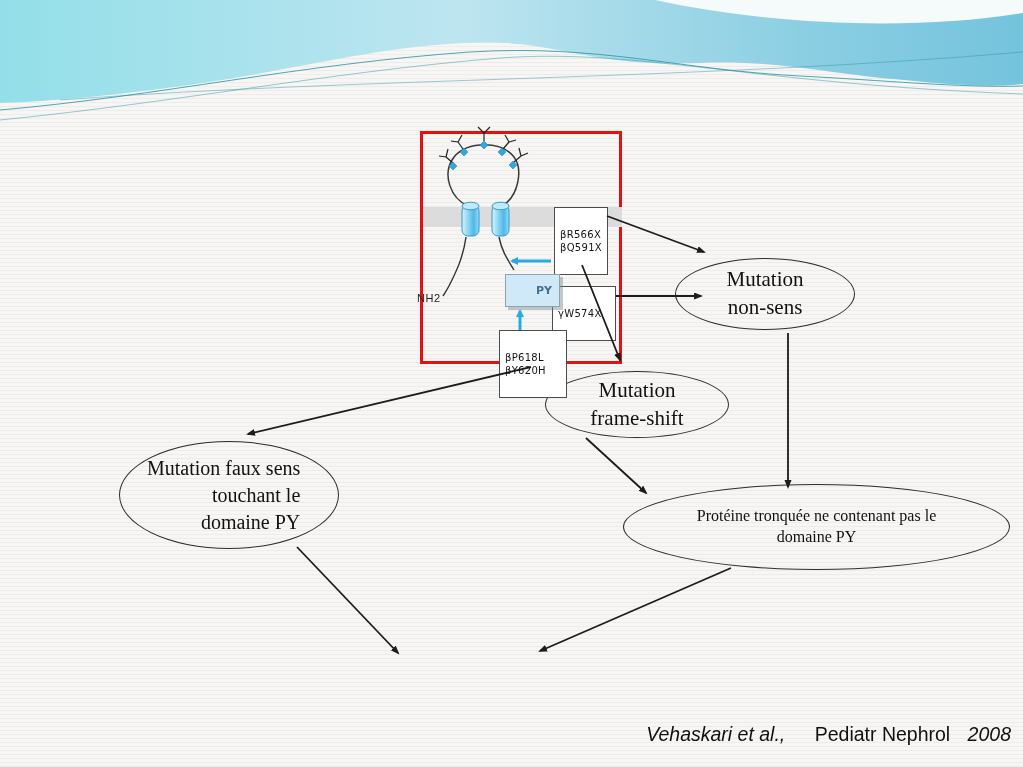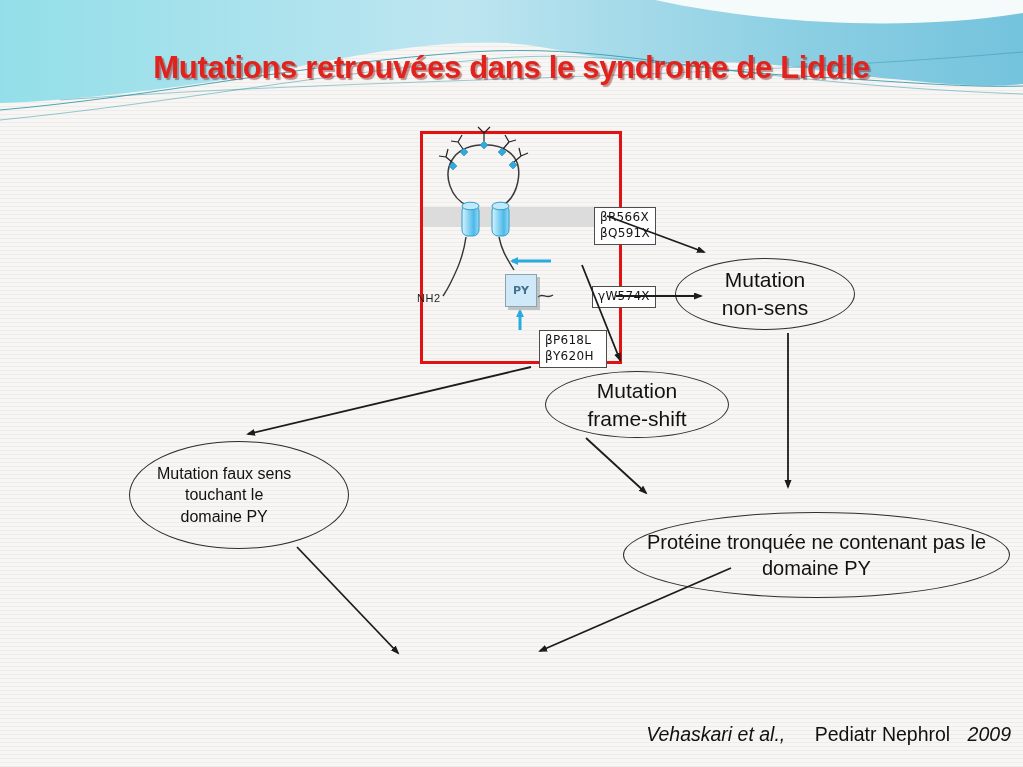--- a/index.html
+++ b/index.html
@@ -17,49 +17,50 @@
     text-shadow:2px 2px 1px rgba(125,25,25,.45);
   }
   .red-frame{
     position:absolute;left:420px;top:131px;width:202px;height:233px;
     border:3px solid #e01212;z-index:2;box-sizing:border-box;
   }
   .schematic-svg{position:absolute;left:0;top:0;z-index:3;pointer-events:none;}
   .connector-svg{position:absolute;left:0;top:0;z-index:6;pointer-events:none;}
   .mut-box{
     position:absolute;z-index:4;background:#ffffff;border:1.5px solid #4d4d4d;
-    font-family:"DejaVu Sans",sans-serif;font-size:12px;line-height:1.32;
-    padding:2px 5px;color:#141414;letter-spacing:.3px;white-space:nowrap;margin-left:40px;
+    font-family:"DejaVu Sans",sans-serif;font-size:10px;line-height:1.32;
+    padding:20px 5px;color:#141414;letter-spacing:.3px;white-space:nowrap;
   }
   #box-r566{left:554px;top:207px;}
   #box-t594{left:552px;top:240px;}
   #box-w574{left:552px;top:286px;min-width:52px;}
   #box-p618{left:499px;top:330px;min-width:56px;}
   .nh2-label{
     position:absolute;left:417px;top:292px;z-index:4;
     font-family:Liberation Sans, sans-serif;font-size:11px;color:#1e1e1e;letter-spacing:.5px;
   }
   .py-box{
     position:absolute;left:505px;top:274px;width:30px;height:31px;z-index:4;
     background:#cfe9f8;border:1px solid #8fa3ad;box-shadow:3px 3px 0 rgba(125,135,140,.45);
     display:flex;align-items:center;justify-content:center;
-    font-size:11px;font-weight:bold;color:#47708f;font-family:"DejaVu Sans",sans-serif;
+    font-size:11px;font-weight:bold;color:#47708f;font-family:"DejaVu Sans",sans-serif;padding-left:23px;
   }
   .node-ellipse{
     position:absolute;z-index:3;box-sizing:border-box;
     border:1.6px solid #2e2e2e;border-radius:50%;
     display:flex;align-items:center;justify-content:center;
     text-align:center;white-space:pre-line;color:#111;line-height:1.32;
     background:transparent;
+    font-family:Liberation Serif, serif;
   }
   #node-nonsense{left:675px;top:258px;width:180px;height:72px;font-size:21px;}
   #node-frameshift{left:545px;top:371px;width:184px;height:67px;font-size:21px;}
-  #node-missense{left:129px;top:441px;width:220px;height:108px;font-size:16px;
-    text-align:center;justify-content:flex-start;padding-left:27px;line-height:1.35;}
-  #node-truncated{left:623px;top:512px;width:387px;height:86px;font-size:20px;line-height:1.3;}
+  #node-missense{left:119px;top:441px;width:220px;height:108px;font-size:20px;
+    text-align:right;justify-content:flex-start;padding-left:27px;line-height:1.35;}
+  #node-truncated{left:623px;top:484px;width:387px;height:86px;font-size:16px;line-height:1.3;}
   #node-pydomain{left:327px;top:662px;width:387px;height:77px;font-size:20.5px;}
   .citation{
     position:absolute;right:12px;top:723px;z-index:5;font-size:19.5px;color:#101010;white-space:nowrap;
   }
   .citation .authors{font-style:italic;text-align:right;}
   .citation .journal{margin-left:24px;}
   .citation .year{font-style:italic;margin-left:12px;}
 </style>
 </head>
 <body>
@@ -77,21 +78,20 @@
     </defs>
     <path fill="url(#bg1)" d="M0,0 H1023 L1023,84 C985,88 945,84 893,79 C820,72 773,60 700,63 C600,67 560,45 505,43 C430,40 360,55 268,72 C180,88 80,100 0,103 Z"></path>
     <path fill="#f5fafb" d="M655,0 C780,27 920,30 1023,13 L1023,0 Z"></path>
     <g fill="none" stroke="#2f96a8">
       <path stroke-width="1" opacity="0.85" d="M0,110 C160,96 300,64 470,52 C600,44 680,70 800,76 C880,80 960,88 1023,86"></path>
       <path stroke-width="1" opacity="0.5" d="M0,120 C180,102 330,72 500,58 C640,48 750,84 1023,94"></path>
       <path stroke-width="0.8" opacity="0.6" d="M60,100 C350,78 700,80 1023,52"></path>
     </g>
   </svg>
 
-  <div class="page-title">Mutations retrouvées dans le syndrome de Liddle</div>
 
   <div class="red-frame"></div>
 
   <svg class="schematic-svg" width="1023" height="767" viewBox="0 0 1023 767">
     <defs>
       <linearGradient id="cylGrad" x1="0" y1="0" x2="1" y2="0">
         <stop offset="0" stop-color="#daf2fc"></stop>
         <stop offset="0.35" stop-color="#8ed7f4"></stop>
         <stop offset="0.7" stop-color="#4db8e8"></stop>
         <stop offset="1" stop-color="#9adcf6"></stop>
@@ -179,16 +179,16 @@
     </g>
     <g stroke="#2aabdf" stroke-width="3" fill="none">
       <line x1="551" y1="261" x2="512" y2="261" marker-end="url(#ahc)"></line>
       <line x1="520" y1="330" x2="520" y2="311" marker-end="url(#ahc)"></line>
     </g>
   </svg>
 
   <div class="citation">
     <span class="authors">Vehaskari et al.,</span>
     <span class="journal">Pediatr Nephrol</span>
-    <span class="year">2009</span>
+    <span class="year">2008</span>
   </div>
 
 </div>
 
 </body></html>

